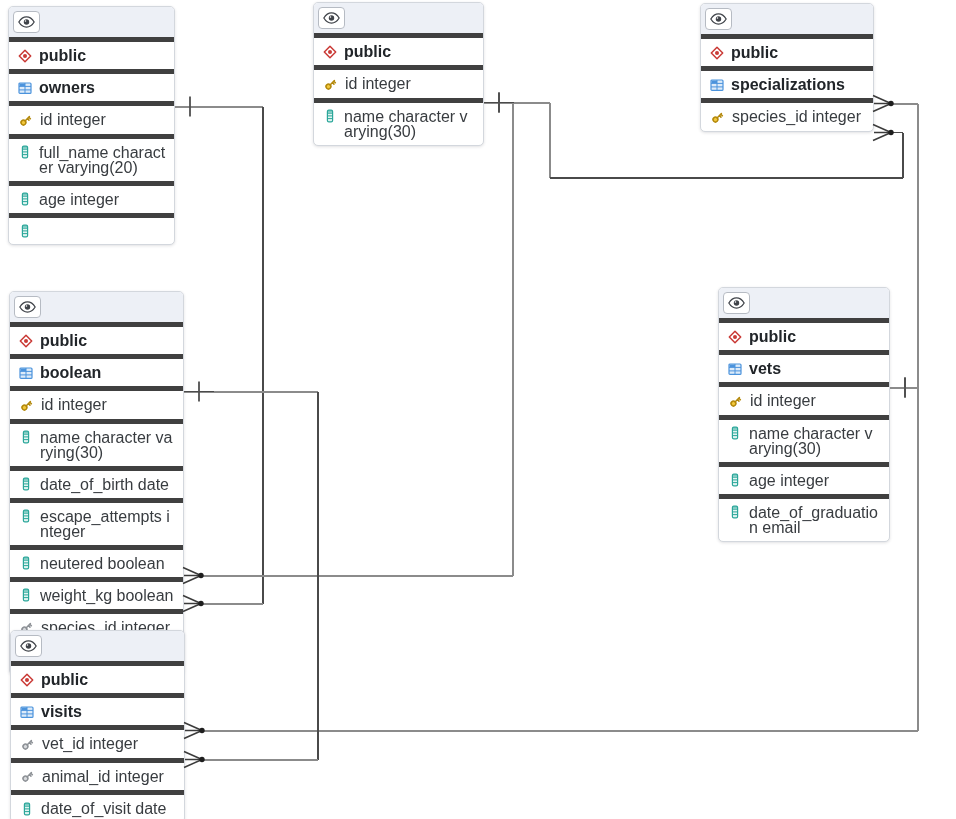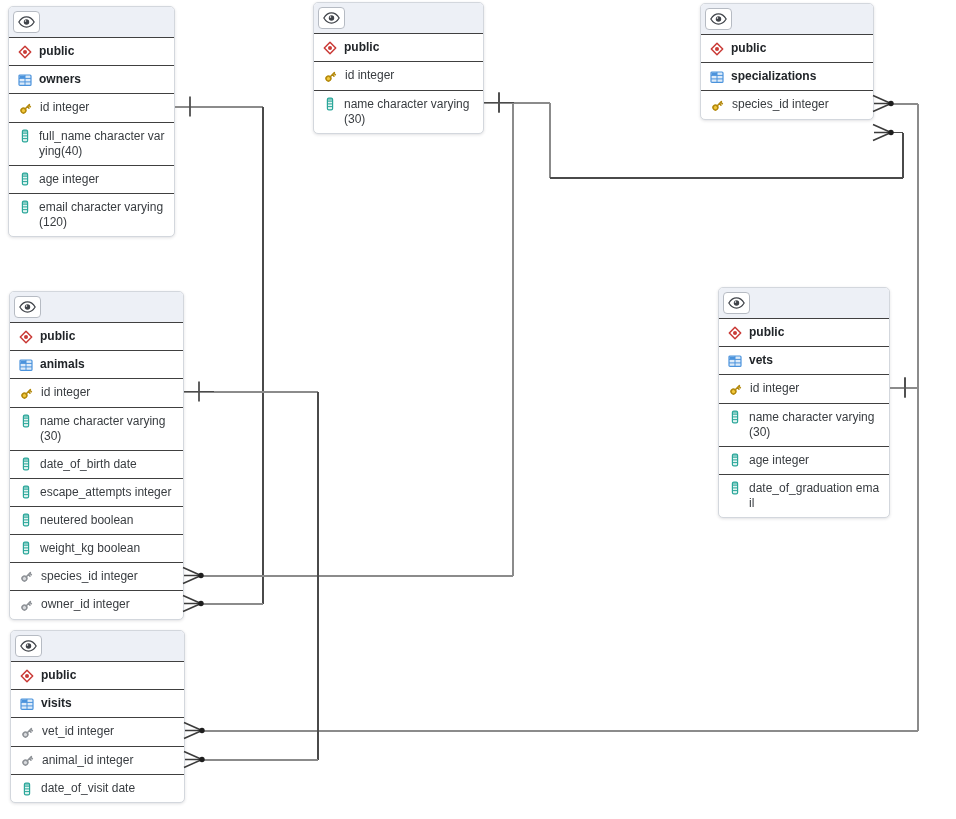--- a/index.html
+++ b/index.html
@@ -11,21 +11,21 @@
     position:absolute;background:#fff;border:1px solid #d3d7dd;border-radius:5px;
     box-shadow:0 1px 3px rgba(40,45,60,.14);box-sizing:border-box;overflow:hidden;z-index:1;
   }
   .card-header{background:#edf0f6;padding:4px;}
   .eye-btn{
     width:27px;height:22px;background:#fff;border:1px solid #b6bbc3;border-radius:4px;
     display:flex;align-items:center;justify-content:center;padding:0;cursor:pointer;
   }
   .row{
     display:flex;align-items:flex-start;gap:7px;padding:6px 8px 6px 9px;
-    border-top:1px solid #404040;font-size:12px;line-height:15px;color:#383c40;
+    border-top:5px solid #404040;font-size:16px;line-height:15px;color:#383c40;
   }
   .row .ricon{flex:0 0 auto;display:flex;margin-top:0.5px;}
   .rlabel{word-break:break-all;}
   .bold-row{font-weight:bold;color:#212529;}
   #lines{position:absolute;left:0;top:0;z-index:2;pointer-events:none;}
 </style>
 </head>
 <body>
 
 <div id="canvas" style="width: 956px; height: 819px; background: rgb(255, 255, 255);">
@@ -72,41 +72,40 @@
         <span class="rlabel">id integer</span>
       </div>
       <div class="row">
         <span class="ricon">
           <svg width="14" height="14" viewBox="0 0 14 14">
             <rect x="4.4" y="1.2" width="5.2" height="11.6" rx="1.4" fill="#e2f4f1" stroke="#2ba79a" stroke-width="1.2"></rect>
             <path d="M4.4 4.2 h5.2 M4.4 6.9 h5.2 M4.4 9.6 h5.2" stroke="#2ba79a" stroke-width="1" fill="none"></path>
             <path d="M5.8 1.2 h2.4 a1.4 1.4 0 0 1 1.4 1.4 v1 h-5.2 v-1 a1.4 1.4 0 0 1 1.4 -1.4 Z" fill="#2ba79a" opacity="0.55"></path>
           </svg>
         </span>
-        <span class="rlabel">full_name character varying(40)</span>
+        <span class="rlabel">full_name character varying(20)</span>
       </div>
       <div class="row">
         <span class="ricon">
           <svg width="14" height="14" viewBox="0 0 14 14">
             <rect x="4.4" y="1.2" width="5.2" height="11.6" rx="1.4" fill="#e2f4f1" stroke="#2ba79a" stroke-width="1.2"></rect>
             <path d="M4.4 4.2 h5.2 M4.4 6.9 h5.2 M4.4 9.6 h5.2" stroke="#2ba79a" stroke-width="1" fill="none"></path>
             <path d="M5.8 1.2 h2.4 a1.4 1.4 0 0 1 1.4 1.4 v1 h-5.2 v-1 a1.4 1.4 0 0 1 1.4 -1.4 Z" fill="#2ba79a" opacity="0.55"></path>
           </svg>
         </span>
         <span class="rlabel">age integer</span>
       </div>
       <div class="row">
         <span class="ricon">
           <svg width="14" height="14" viewBox="0 0 14 14">
             <rect x="4.4" y="1.2" width="5.2" height="11.6" rx="1.4" fill="#e2f4f1" stroke="#2ba79a" stroke-width="1.2"></rect>
             <path d="M4.4 4.2 h5.2 M4.4 6.9 h5.2 M4.4 9.6 h5.2" stroke="#2ba79a" stroke-width="1" fill="none"></path>
             <path d="M5.8 1.2 h2.4 a1.4 1.4 0 0 1 1.4 1.4 v1 h-5.2 v-1 a1.4 1.4 0 0 1 1.4 -1.4 Z" fill="#2ba79a" opacity="0.55"></path>
           </svg>
         </span>
-        <span class="rlabel">email character varying(120)</span>
       </div>
     </div>
     <div class="card" style="left: 313px; top: 2px; width: 171px;">
       <div class="card-header">
         <button class="eye-btn">
           <span style="display: flex;">
             <svg width="17" height="12" viewBox="0 0 20 14">
               <path d="M1 7 C4 2 7 1 10 1 C13 1 16 2 19 7 C16 12 13 13 10 13 C7 13 4 12 1 7 Z" fill="none" stroke="#3f4349" stroke-width="1.5"></path>
               <circle cx="10" cy="7" r="3.2" fill="#3f4349"></circle>
               <circle cx="8.8" cy="5.8" r="0.9" fill="#fff"></circle>
@@ -210,21 +209,21 @@
         <span class="rlabel">public</span>
       </div>
       <div class="row bold-row">
         <span class="ricon">
           <svg width="14" height="14" viewBox="0 0 14 14">
             <rect x="1" y="2" width="12" height="10.4" rx="1" fill="#ddebf9" stroke="#4b93dc" stroke-width="1.2"></rect>
             <path d="M1 5.4 h12 M7 2 v10.4 M1 8.9 h12" stroke="#4b93dc" stroke-width="1" fill="none"></path>
             <path d="M1.6 2.6 h5.4 v2.4 h-5.4 Z" fill="#4b93dc"></path>
           </svg>
         </span>
-        <span class="rlabel">animals</span>
+        <span class="rlabel">boolean</span>
       </div>
       <div class="row">
         <span class="ricon">
           <svg width="15" height="15" viewBox="0 0 15 15">
             <g transform="rotate(-45 7.5 7.5)" fill="none" stroke="#b3880a" stroke-width="1.5" stroke-linecap="round">
               <circle cx="4.6" cy="7.5" r="2.4" fill="#f2c83d"></circle>
               <path d="M7.2 7.5 H13 M10.2 7.5 V9.7 M12.2 7.5 V9.7"></path>
             </g>
           </svg>
         </span>

